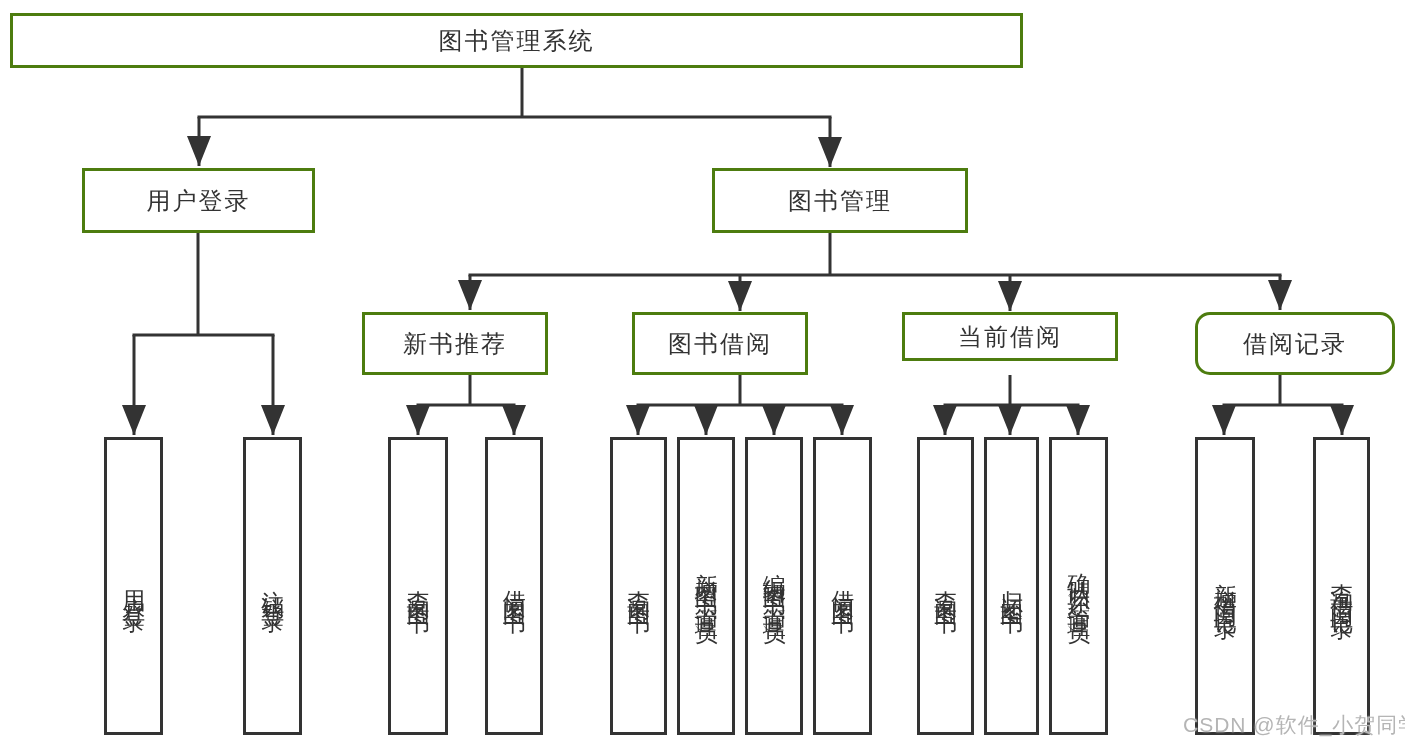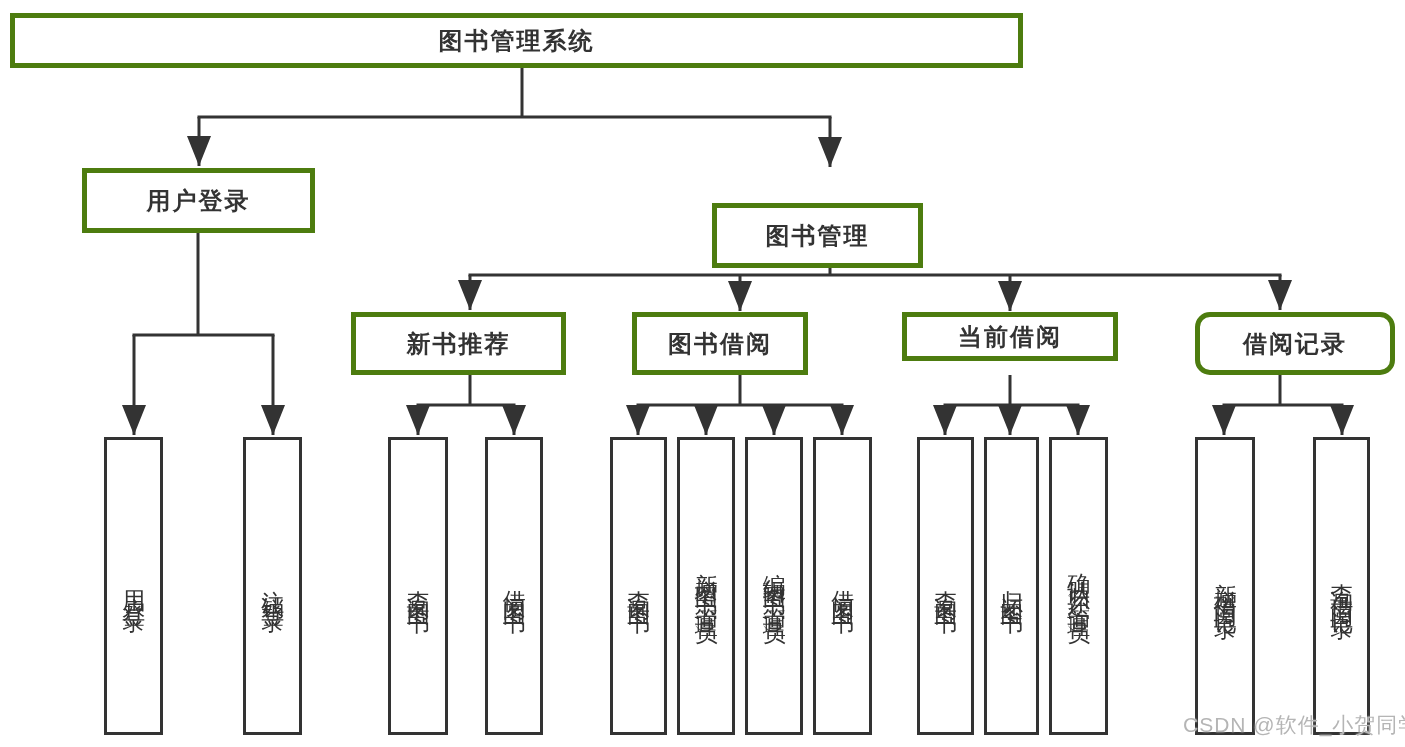--- a/index.html
+++ b/index.html
@@ -14,29 +14,28 @@
   }
   .connector-layer {
     position: absolute;
     left: 0; top: 0;
     width: 1405px; height: 747px;
     pointer-events: none;
   }
   .node {
     position: absolute;
     box-sizing: border-box;
-    border: 5px solid #4d7c0f;
+    border: 3px solid #4d7c0f;
     background: #ffffff;
     display: flex;
     align-items: center;
     justify-content: center;
     font-size: 24px;
     letter-spacing: 2px;
     color: #333333;
-    font-weight: bold;
   }
   .leaf {
     position: absolute;
     box-sizing: border-box;
     border: 3px solid #333333;
     background: #ffffff;
     display: flex;
     align-items: center;
     justify-content: center;
   }
@@ -112,23 +111,23 @@
       <path d="M1280,375 V405"></path>
       <path d="M1222.5,405 H1343.5"></path>
       <line x1="1224" y1="405" x2="1224" y2="435" marker-end="url(#arrow)"></line>
       <line x1="1342" y1="405" x2="1342" y2="435" marker-end="url(#arrow)"></line>
     </g>
   </svg>
 
   <div class="node" style="left:10px; top:13px; width:1013px; height:55px;">图书管理系统</div>
 
   <div class="node" style="left:82px; top:168px; width:233px; height:65px;">用户登录</div>
-  <div class="node" style="left:712px; top:168px; width:211px; height:65px;margin-top:35px;">图书管理</div>
+  <div class="node" style="left:712px; top:168px; width:256px; height:65px;">图书管理</div>
 
-  <div class="node" style="left:351px; top:312px; width:215px; height:63px;">新书推荐</div>
+  <div class="node" style="left:362px; top:312px; width:186px; height:63px;">新书推荐</div>
   <div class="node" style="left:632px; top:312px; width:176px; height:63px;">图书借阅</div>
   <div class="node" style="left:902px; top:312px; width:216px; height:49px;">当前借阅</div>
   <div class="node" style="left:1195px; top:312px; width:200px; height:63px;border-radius:15px;">借阅记录</div>
 
   <div class="leaf" style="left:104px; top:437px; width:59px; height:298px;">
     <span class="vtext">用户登录</span>
   </div>
   <div class="leaf" style="left:243px; top:437px; width:59px; height:298px;">
     <span class="vtext">注销登录</span>
   </div>

